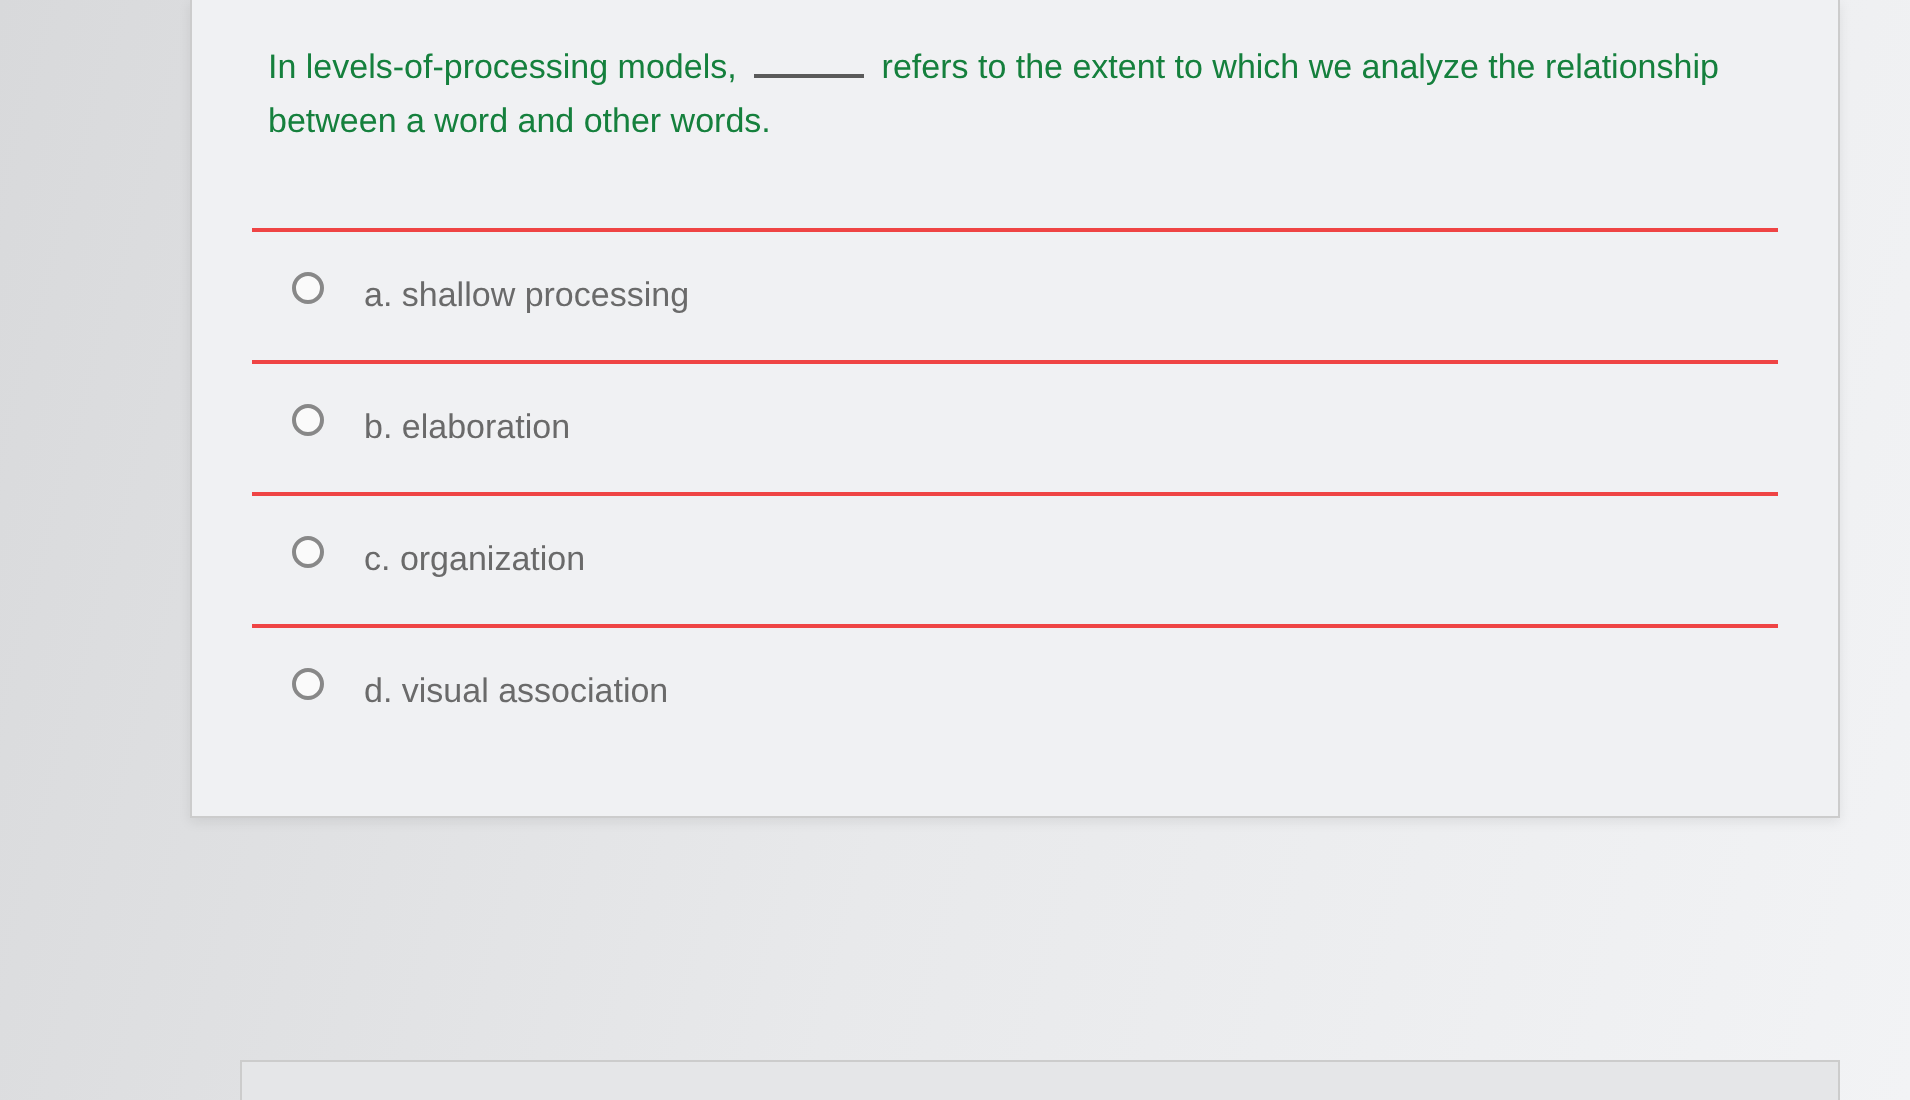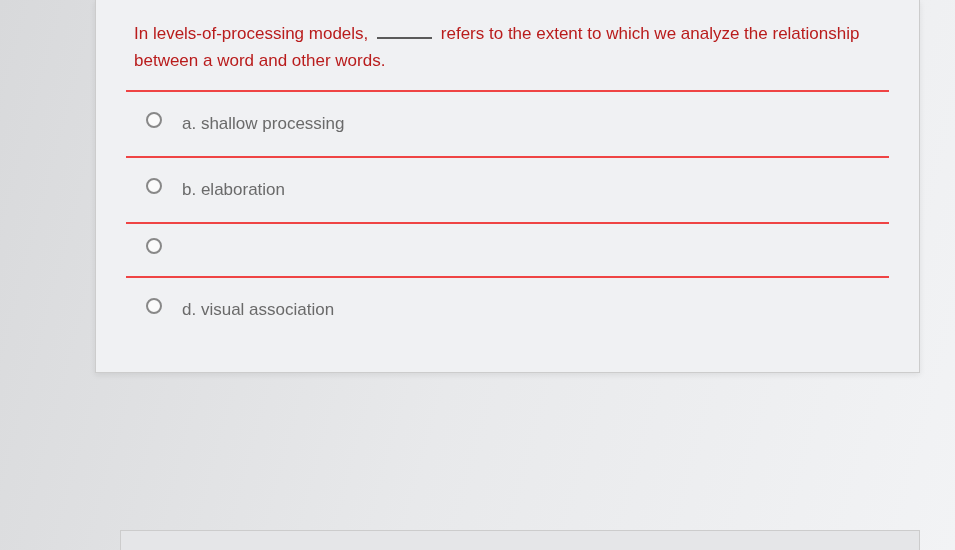--- a/index.html
+++ b/index.html
@@ -20,24 +20,24 @@
       top: 0;
       left: 95px;
       right: 35px;
       background: #f0f1f3;
       border: 1px solid #ccc;
       border-top: none;
       padding: 20px 30px 30px 30px;
       box-shadow: 0 2px 6px rgba(0,0,0,0.08);
     }
     .question-text {
-      color: #b91c1c;
+      color: #15803d;
       font-size: 17px;
       line-height: 1.6;
-      margin-bottom: 16px;
+      margin-bottom: 40px;
       padding-left: 8px;
     }
     .blank {
       display: inline-block;
       border-bottom: 2px solid #5a5a5a;
       width: 55px;
       vertical-align: baseline;
       margin: 0 4px;
     }
     .option-row {
@@ -91,20 +91,21 @@
     <div class="option-label">a. shallow processing</div>
   </div>
 
   <div class="option-row">
     <div class="radio"></div>
     <div class="option-label">b. elaboration</div>
   </div>
 
   <div class="option-row">
     <div class="radio"></div>
+    <div class="option-label">c. organization</div>
   </div>
 
   <div class="option-row">
     <div class="radio"></div>
     <div class="option-label">d. visual association</div>
   </div>
 </div>
 
 <div class="bottom-spacer"></div>
 

